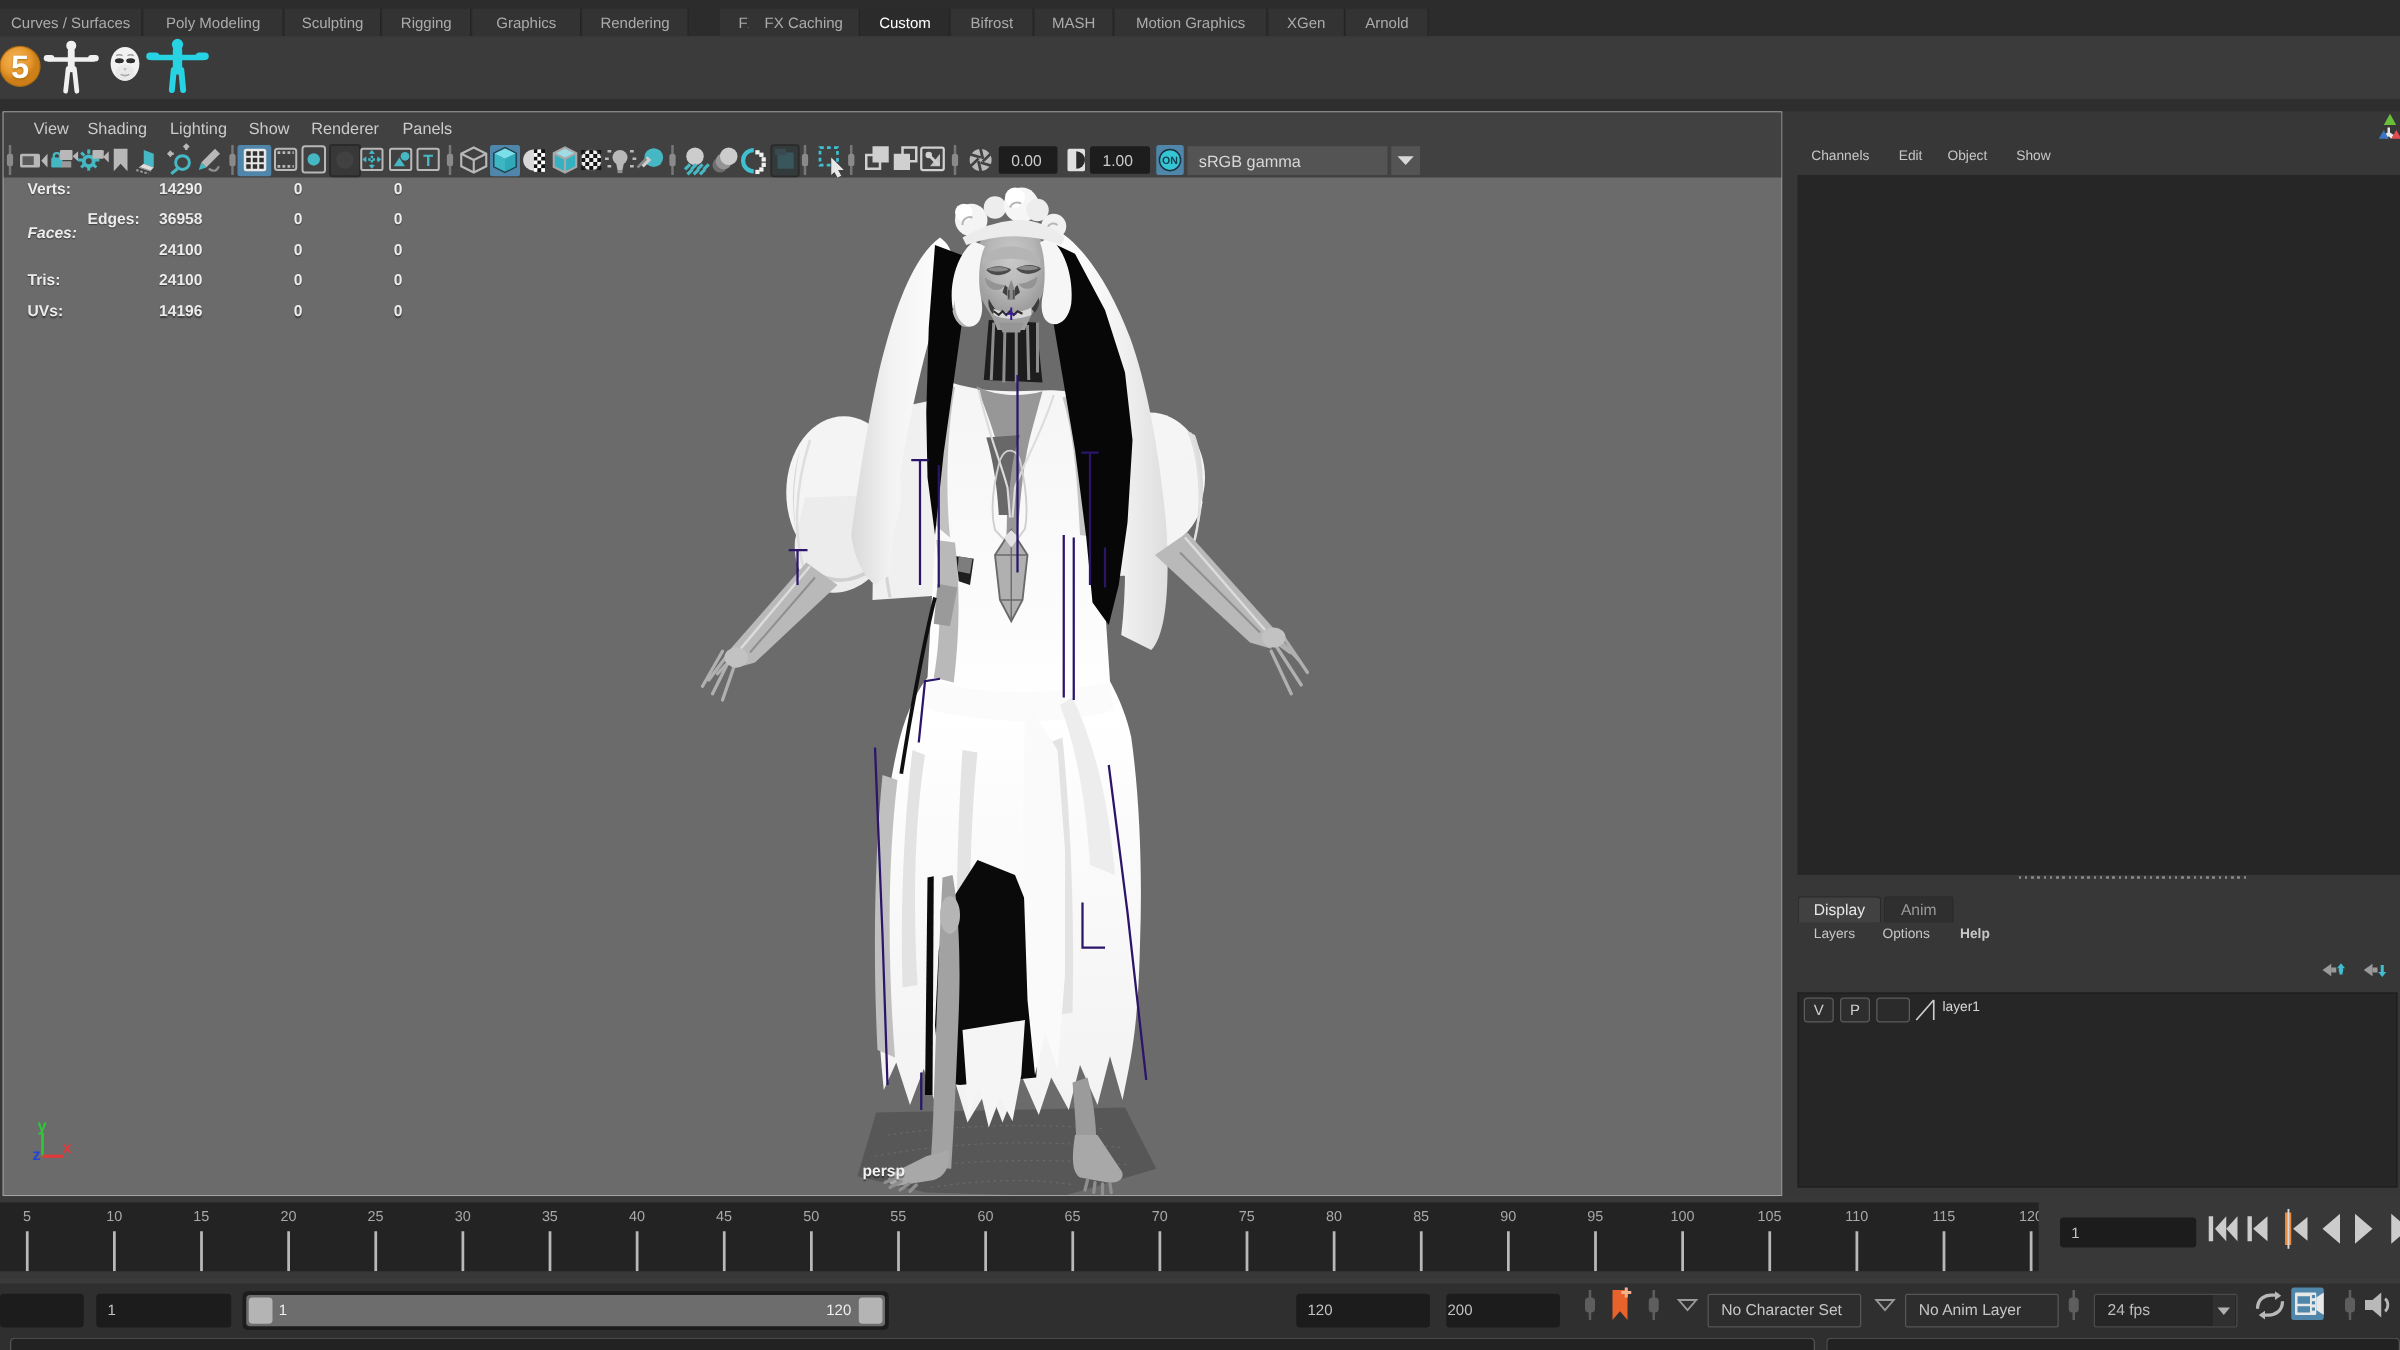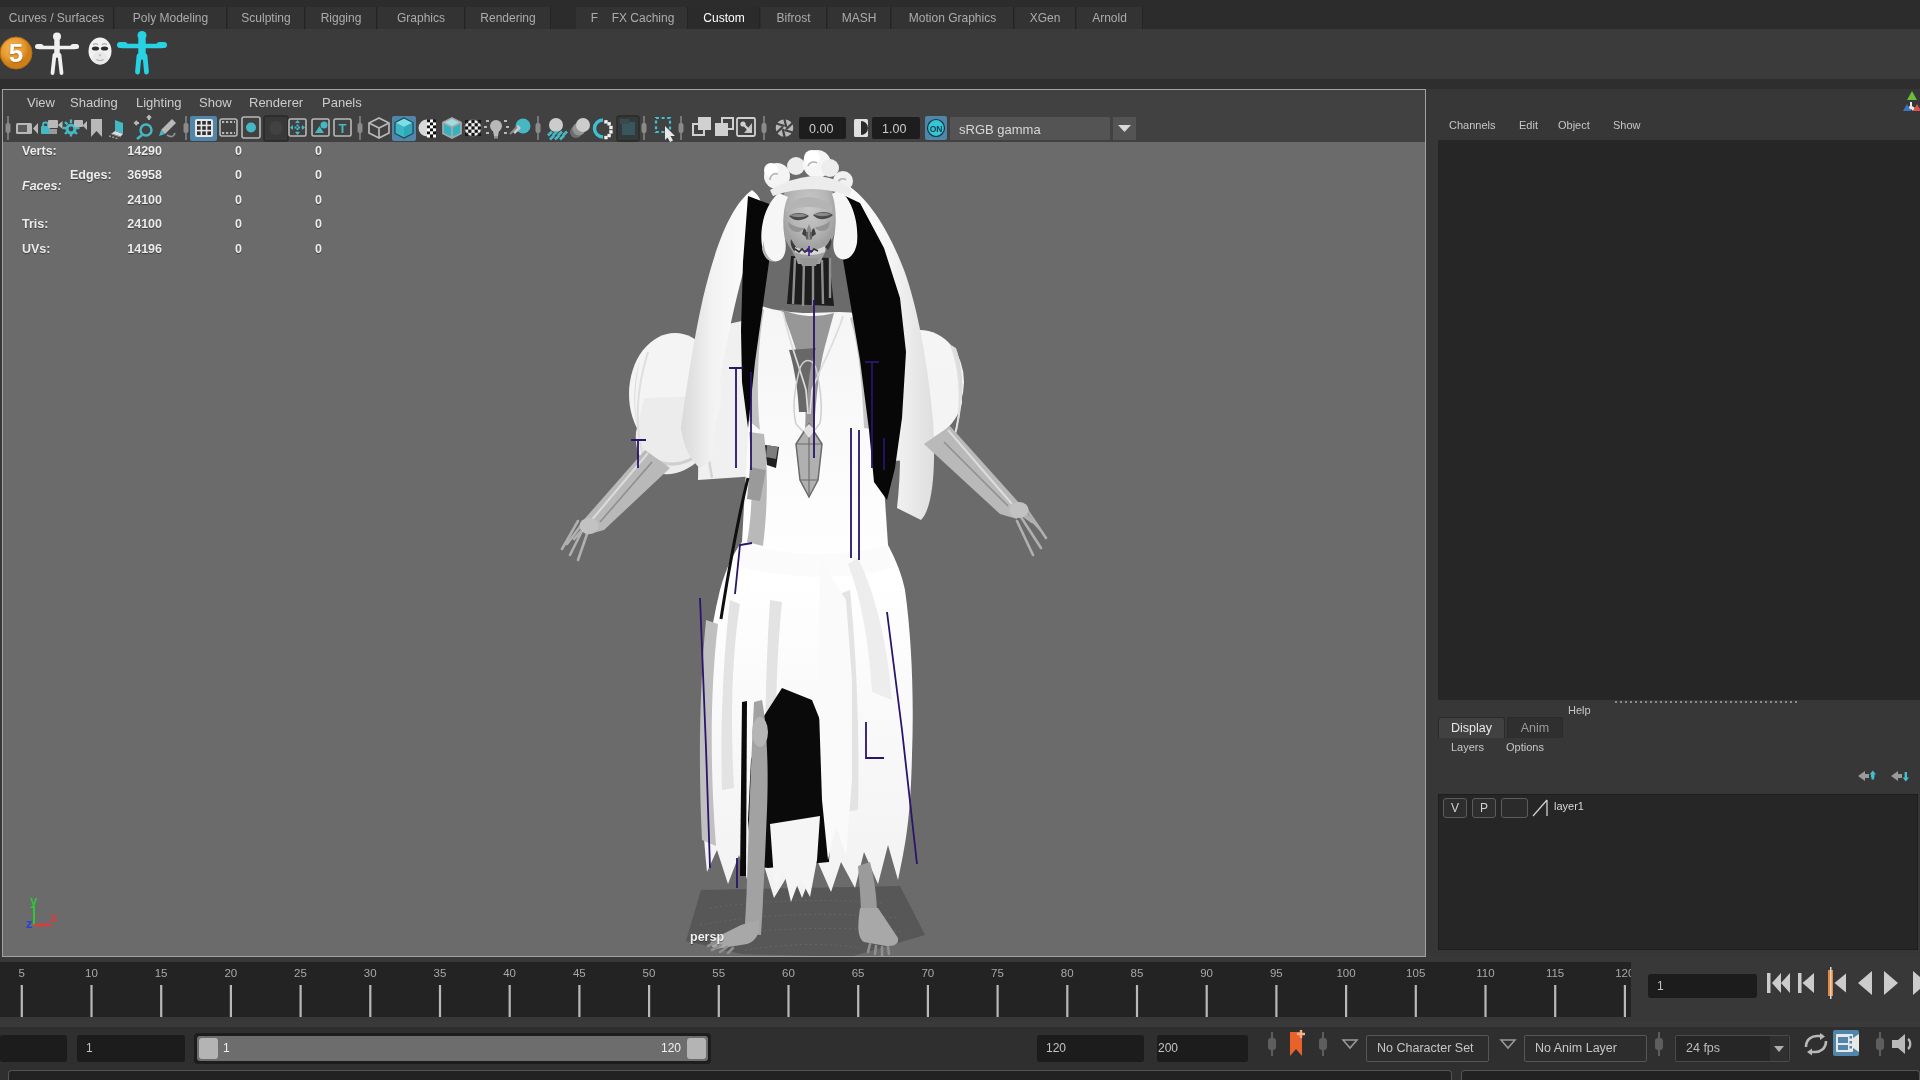--- a/index.html
+++ b/index.html
@@ -631,21 +631,21 @@
     <div class="abs" style="left:12px;top:54px;width:482px;height:560px;background:#262626;"></div>
 
     <div class="abs" style="left:189px;top:615px;width:183px;height:2px;background-image:repeating-linear-gradient(90deg,#8a8a8a 0 2px,transparent 2px 5px);"></div>
 
     <div class="abs" style="left:12px;top:631px;width:67px;height:21px;background:#414141;border:1px solid #2a2a2a;border-bottom:none;border-radius:3px 3px 0 0;color:#e8e8e8;font-size:12.5px;text-align:center;line-height:20px;">Display</div>
     <div class="abs" style="left:81px;top:631px;width:56px;height:21px;background:#2f2f2f;border:1px solid #2a2a2a;border-bottom:none;border-radius:3px 3px 0 0;color:#9a9a9a;font-size:12.5px;text-align:center;line-height:20px;">Anim</div>
 
     <span class="rpm" style="left:25px;top:57px;"></span>
     <span class="rpm" style="left:25px;top:655px;">Layers</span>
     <span class="rpm" style="left:80px;top:655px;">Options</span>
-    <span class="rpm" style="left:142px;top:618px;">Help</span>
+    <span class="rpm" style="left:142px;top:655px;font-weight:bold;">Help</span>
 
     <svg width="60" height="18" style="position:absolute;left:430px;top:682px;">
       <g>
         <path d="M2 8 L9 3 L9 13 Z" fill="#9a9a9a"></path>
         <rect x="9" y="6" width="4" height="4" fill="#9a9a9a"></rect>
         <path d="M15 8 l3.5 0 M16.8 4.5 l0 7" stroke="#3fbfd0" stroke-width="2.6"></path>
         <path d="M16.8 2.5 L13.6 6.5 L20 6.5 Z" fill="#3fbfd0"></path>
       </g>
       <g transform="translate(33,0)">
         <path d="M2 8 L9 3 L9 13 Z" fill="#9a9a9a"></path>

